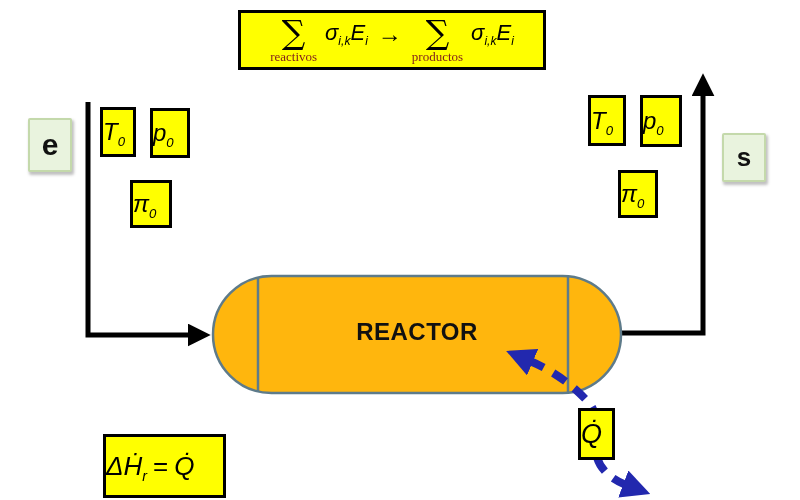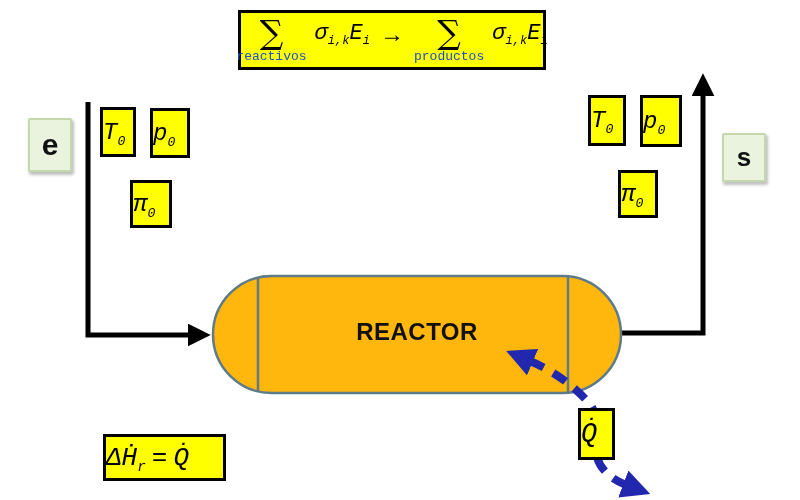--- a/index.html
+++ b/index.html
@@ -9,21 +9,21 @@
   }
   .layer{position:absolute;left:0;top:0;}
   .abs{position:absolute;box-sizing:border-box;}
 
   
   .ybox{
     background:#FFFF00;border:3px solid #000;
     display:flex;align-items:center;justify-content:flex-start;
   }
   .math{
-    font-family:Liberation Mono, monospace;
+    font-family:Liberation Sans, sans-serif;
     font-style:italic;color:#000;white-space:nowrap;
   }
   .math sub{font-size:0.55em;font-style:italic;line-height:0;}
 
   
   .greenbox{
     background:#E9F3DE;border:2px solid #C4D9AB;border-radius:2px;
     display:flex;align-items:center;justify-content:center;
     font-weight:bold;color:#111;
     box-shadow:1.5px 2.5px 3px rgba(0,0,0,0.25);
@@ -34,22 +34,22 @@
     left:238px;top:10px;width:308px;height:60px;
     display:flex;align-items:center;justify-content:center;gap:8px;
     padding:0 6px;
   }
   .sumgrp{display:flex;flex-direction:column;align-items:center;line-height:1;}
   .sum{
     font-family:"DejaVu Serif","Liberation Serif",serif;font-style:normal;
     font-size:33px;line-height:0.95;color:#000;
   }
   .sumlabel{
-    font-family:Liberation Mono, monospace;font-style:normal;
-    font-size:13px;color:#1d4ed8;margin-top:1px;
+    font-family:Liberation Serif, serif;font-style:normal;
+    font-size:13px;color:#7f1d1d;margin-top:1px;
   }
   .term{font-size:22px;}
   .rarrow{
     font-family:"Liberation Serif","DejaVu Serif",serif;font-style:normal;
     font-size:24px;color:#000;margin:0 2px;padding-bottom:12px;
   }
   .sum-off{padding-bottom:14px;} 
 
   .reactor-label{
     left:213px;top:276px;width:408px;height:117px;
@@ -125,17 +125,17 @@
   </div>
 
   <div class="abs reactor-label">
     <span>REACTOR</span>
   </div>
 
   <div class="abs ybox" style="left:578px;top:408px;width:37px;height:52px;">
     <span class="math" style="font-size:27px;">Q̇</span>
   </div>
 
-  <div class="abs ybox" style="left:103px;top:434px;width:123px;height:47px;">
+  <div class="abs ybox" style="left:103px;top:434px;width:123px;height:64px;">
     <span class="math" style="font-size:26px;"><span>ΔḢ</span><sub>r</sub><span style="font-style:normal;padding:0 6px;">=</span><span>Q̇</span></span>
   </div>
 
 </div>
 
 </body></html>

